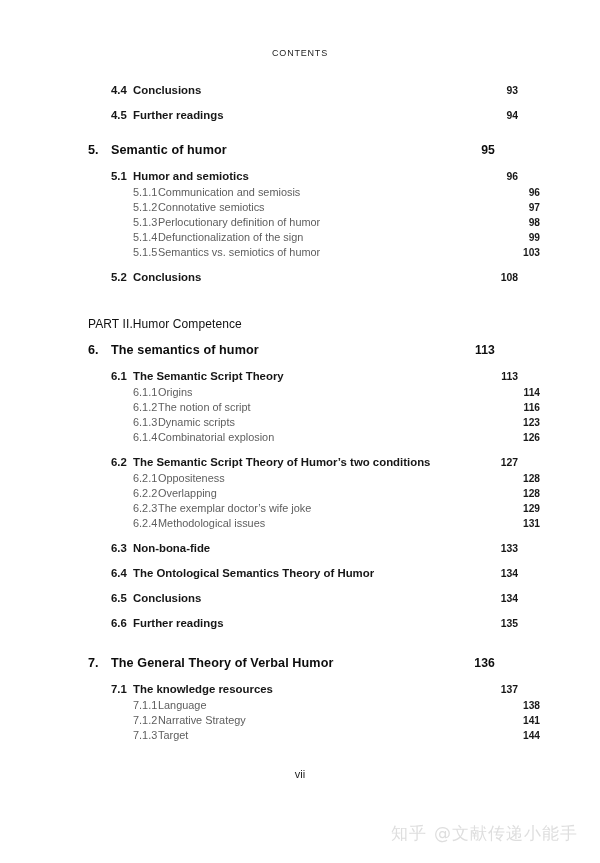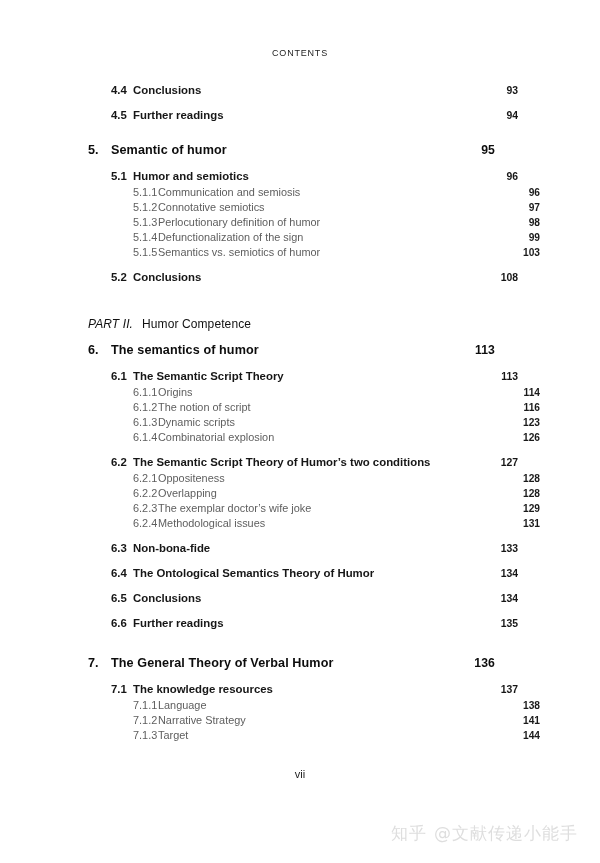--- a/index.html
+++ b/index.html
@@ -123,22 +123,20 @@
   
   .part {
     margin-top: 34px;
     margin-bottom: 0;
     font-size: 12px;
     font-weight: 400;
     color: #111111;
     letter-spacing: 0.1px;
   }
   .part .part-label {
-    margin-right: 9px;
-    font-style: italic;
   }
   .part + .lvl1 {
     margin-top: 12px;
     gap: 16px;
   }
 
   .gap-large {
     margin-top: 27px;
   }
 

